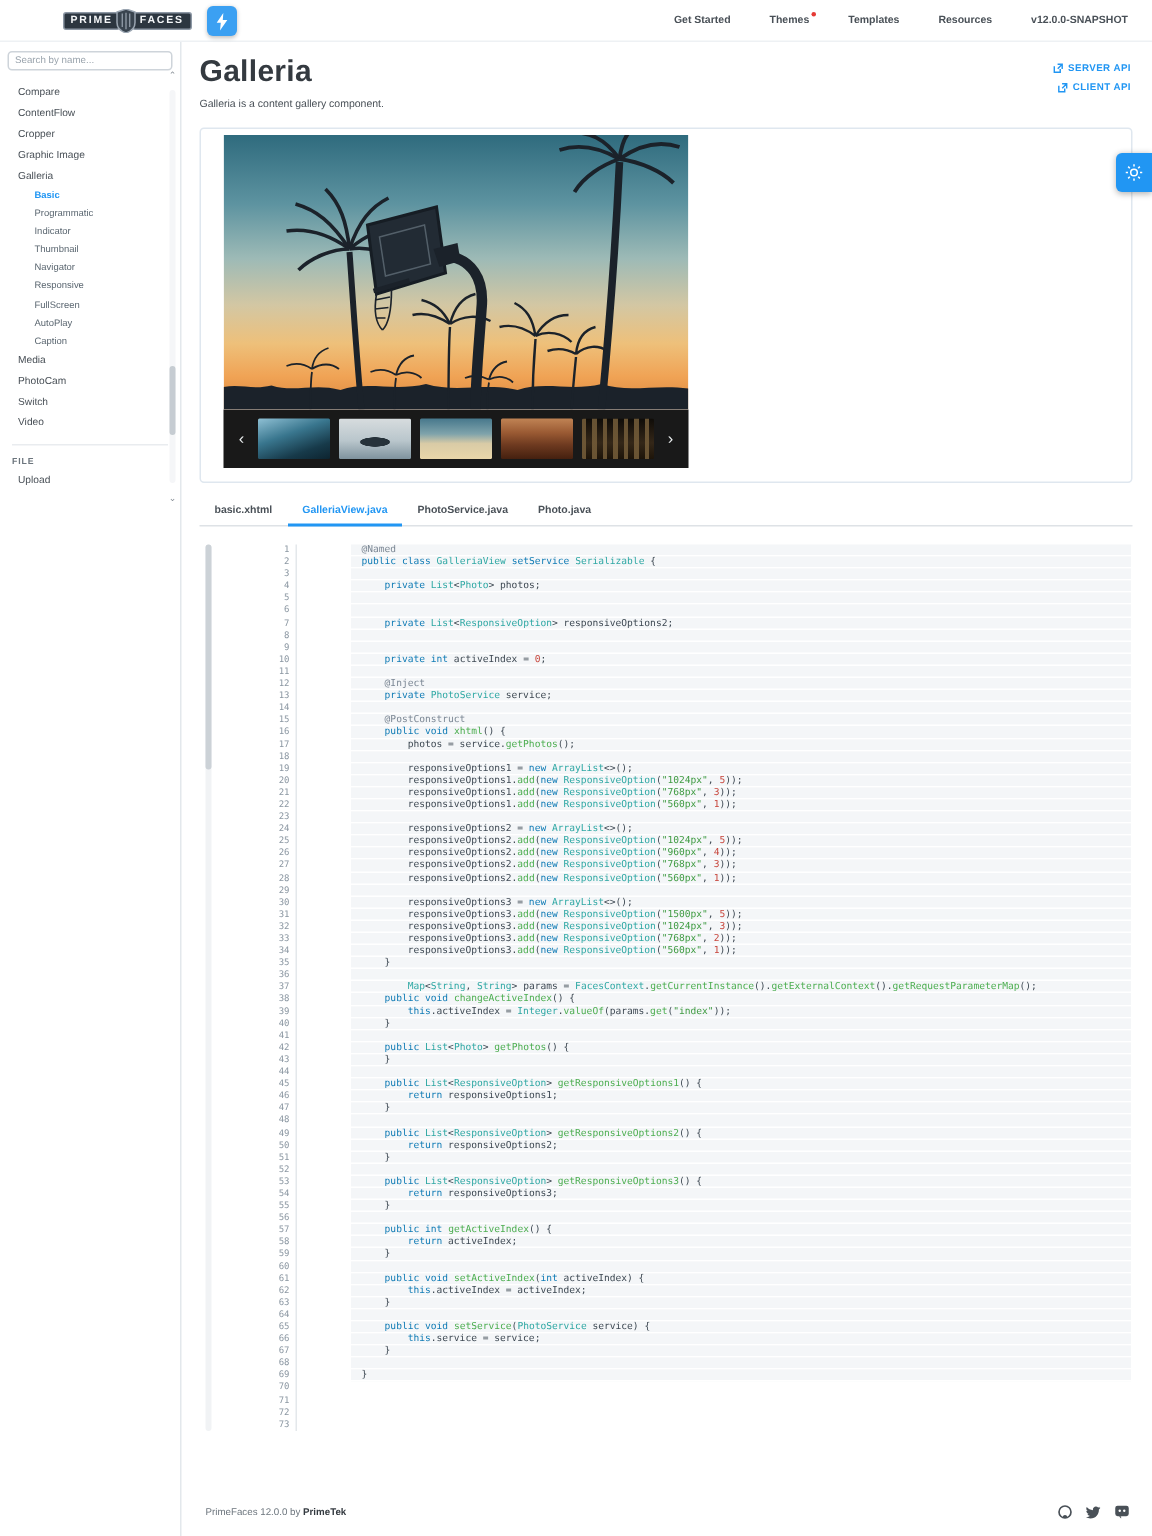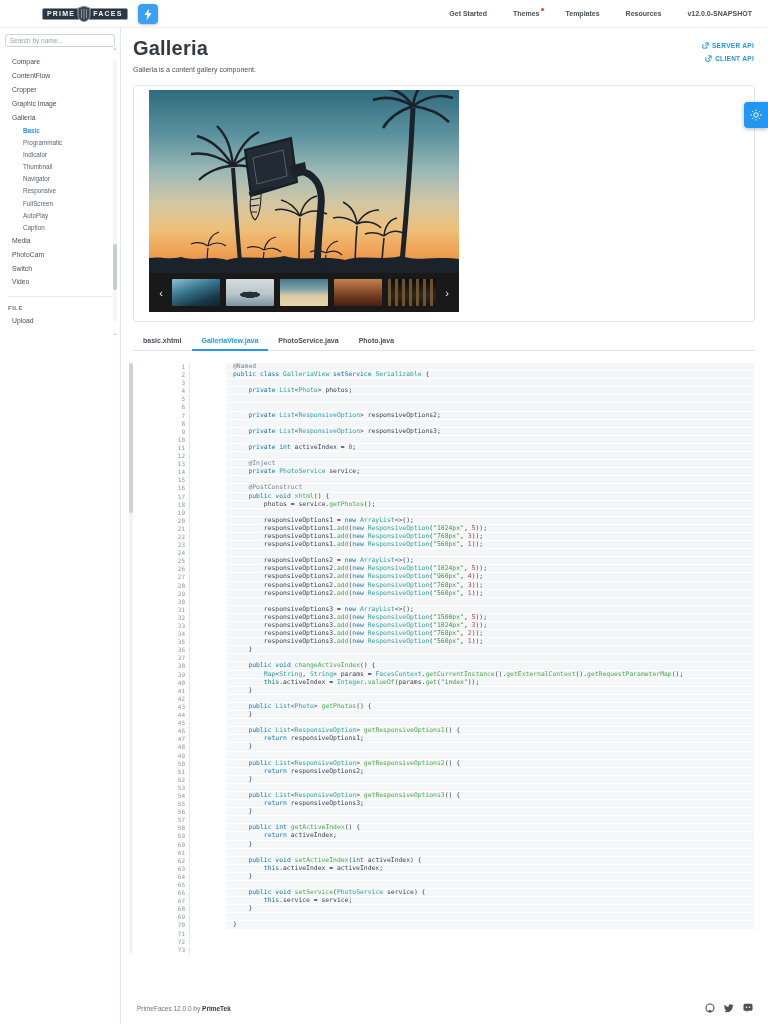--- a/index.html
+++ b/index.html
@@ -73,21 +73,21 @@
   .thumb-4{background:repeating-linear-gradient(90deg,rgba(118,94,58,.85) 0 3px,transparent 3px 7px),
                      linear-gradient(180deg,#0f0c08 0%,#342718 60%,#1d1409 100%);}
 
   
   .tabs{display:flex;margin:11px 13px 0 11px;border-bottom:1px solid #dee2e6;}
   .tab{font-size:7px;font-weight:600;color:#495057;padding:4px 10px 5px;cursor:pointer;
        border-bottom:2px solid transparent;margin-bottom:-1px;white-space:nowrap;}
   .tab.active{color:#2196f3;border-bottom-color:#2196f3;}
 
   
-  .codewrap{display:flex;margin:12px 14px 0 7px;gap:36px;}
+  .codewrap{display:flex;margin:12px 14px 0 15px;gap:36px;}
   .vstrip{flex:0 0 4px;background:#f1f3f5;border-radius:2px;position:relative;margin-right:3px;}
   .vthumb{position:absolute;top:0;left:0;width:4px;height:150px;background:#ccd2d7;border-radius:2px;}
   .gutter{flex:0 0 18px;border-right:1px solid #e4e8eb;}
   .gutter div{height:8.1px;line-height:8.1px;font-size:6px;color:#8b97a2;text-align:right;
               padding-right:4px;font-family:"DejaVu Sans Mono",monospace;}
   .lines{flex:1;min-width:0;}
   .cl{height:8.1px;line-height:7.1px;font-size:6.4px;white-space:pre;overflow:hidden;
       font-family:"DejaVu Sans Mono",monospace;color:#3d4852;background:#f4f6f8;
       border-bottom:1px solid #fff;padding-left:7px;}
   .tk-a{color:#7b8794;}
@@ -367,21 +367,20 @@
         </div>
       <div class="lines">
           <div class="cl"><span class="tk-a">@Named</span></div>
           <div class="cl"><span class="tk-k">public</span> <span class="tk-k">class</span> <span class="tk-t">GalleriaView</span> <span class="tk-k">setService</span> <span class="tk-t">Serializable</span> {</div>
           <div class="cl"> </div>
           <div class="cl">    <span class="tk-k">private</span> <span class="tk-t">List</span>&lt;<span class="tk-t">Photo</span>&gt; photos;</div>
           <div class="cl"> </div>
           <div class="cl"> </div>
           <div class="cl">    <span class="tk-k">private</span> <span class="tk-t">List</span>&lt;<span class="tk-t">ResponsiveOption</span>&gt; responsiveOptions2;</div>
           <div class="cl"> </div>
-          <div class="cl">    <span class="tk-k">private</span> <span class="tk-t">List</span>&lt;<span class="tk-t">ResponsiveOption</span>&gt; responsiveOptions3;</div>
           <div class="cl"> </div>
           <div class="cl">    <span class="tk-k">private</span> <span class="tk-k">int</span> activeIndex = <span class="tk-n">0</span>;</div>
           <div class="cl"> </div>
           <div class="cl">    <span class="tk-a">@Inject</span></div>
           <div class="cl">    <span class="tk-k">private</span> <span class="tk-t">PhotoService</span> service;</div>
           <div class="cl"> </div>
           <div class="cl">    <span class="tk-a">@PostConstruct</span></div>
           <div class="cl">    <span class="tk-k">public</span> <span class="tk-k">void</span> <span class="tk-f">xhtml</span>() {</div>
           <div class="cl">        photos = service.<span class="tk-f">getPhotos</span>();</div>
           <div class="cl"> </div>
@@ -396,22 +395,22 @@
           <div class="cl">        responsiveOptions2.<span class="tk-f">add</span>(<span class="tk-k">new</span> <span class="tk-t">ResponsiveOption</span>(<span class="tk-s">"768px"</span>, <span class="tk-n">3</span>));</div>
           <div class="cl">        responsiveOptions2.<span class="tk-f">add</span>(<span class="tk-k">new</span> <span class="tk-t">ResponsiveOption</span>(<span class="tk-s">"560px"</span>, <span class="tk-n">1</span>));</div>
           <div class="cl"> </div>
           <div class="cl">        responsiveOptions3 = <span class="tk-k">new</span> <span class="tk-t">ArrayList</span>&lt;&gt;();</div>
           <div class="cl">        responsiveOptions3.<span class="tk-f">add</span>(<span class="tk-k">new</span> <span class="tk-t">ResponsiveOption</span>(<span class="tk-s">"1500px"</span>, <span class="tk-n">5</span>));</div>
           <div class="cl">        responsiveOptions3.<span class="tk-f">add</span>(<span class="tk-k">new</span> <span class="tk-t">ResponsiveOption</span>(<span class="tk-s">"1024px"</span>, <span class="tk-n">3</span>));</div>
           <div class="cl">        responsiveOptions3.<span class="tk-f">add</span>(<span class="tk-k">new</span> <span class="tk-t">ResponsiveOption</span>(<span class="tk-s">"768px"</span>, <span class="tk-n">2</span>));</div>
           <div class="cl">        responsiveOptions3.<span class="tk-f">add</span>(<span class="tk-k">new</span> <span class="tk-t">ResponsiveOption</span>(<span class="tk-s">"560px"</span>, <span class="tk-n">1</span>));</div>
           <div class="cl">    }</div>
           <div class="cl"> </div>
+          <div class="cl">        <span class="tk-t">Map</span>&lt;<span class="tk-t">String</span>, <span class="tk-t">String</span>&gt; params = <span class="tk-t">FacesContext</span>.<span class="tk-f">getCurrentInstance</span>().<span class="tk-f">getExternalContext</span>().<span class="tk-f">getRequestParameterMap</span>();</div>
           <div class="cl">    <span class="tk-k">public</span> <span class="tk-k">void</span> <span class="tk-f">changeActiveIndex</span>() {</div>
-          <div class="cl">        <span class="tk-t">Map</span>&lt;<span class="tk-t">String</span>, <span class="tk-t">String</span>&gt; params = <span class="tk-t">FacesContext</span>.<span class="tk-f">getCurrentInstance</span>().<span class="tk-f">getExternalContext</span>().<span class="tk-f">getRequestParameterMap</span>();</div>
           <div class="cl">        <span class="tk-k">this</span>.activeIndex = <span class="tk-t">Integer</span>.<span class="tk-f">valueOf</span>(params.<span class="tk-f">get</span>(<span class="tk-s">"index"</span>));</div>
           <div class="cl">    }</div>
           <div class="cl"> </div>
           <div class="cl">    <span class="tk-k">public</span> <span class="tk-t">List</span>&lt;<span class="tk-t">Photo</span>&gt; <span class="tk-f">getPhotos</span>() {</div>
           <div class="cl">    }</div>
           <div class="cl"> </div>
           <div class="cl">    <span class="tk-k">public</span> <span class="tk-t">List</span>&lt;<span class="tk-t">ResponsiveOption</span>&gt; <span class="tk-f">getResponsiveOptions1</span>() {</div>
           <div class="cl">        <span class="tk-k">return</span> responsiveOptions1;</div>
           <div class="cl">    }</div>
           <div class="cl"> </div>

